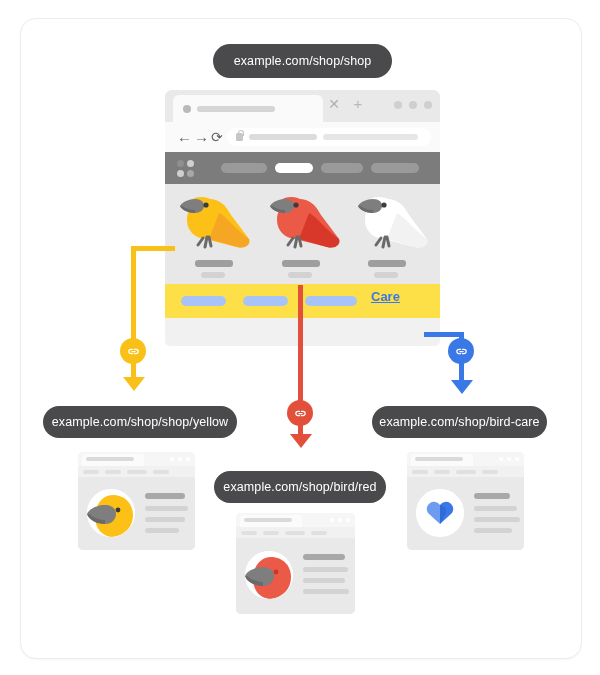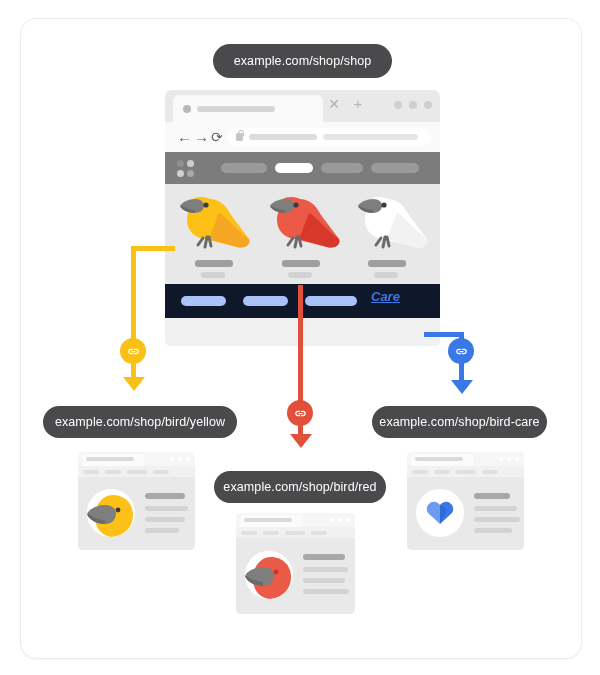--- a/index.html
+++ b/index.html
@@ -42,21 +42,21 @@
 
   .sitenav{position:relative;height:32px;background:#7c7c7c;}
   .grid-ico{position:absolute;left:12px;top:8px;width:17px;height:17px;}
   .grid-ico i{position:absolute;width:7px;height:7px;border-radius:50%;display:block;}
   .sitepill{position:absolute;top:11px;height:10px;border-radius:5px;background:#9a9a9a;}
 
   .content{position:relative;height:100px;background:#e8e8e8;}
   .plabel{position:absolute;border-radius:3px;background:#9e9e9e;}
   .plabel2{position:absolute;border-radius:3px;background:#d2d2d2;}
 
-  .footrow{position:relative;height:34px;background:#0f172a;font-style:italic;}
+  .footrow{position:relative;height:34px;background:#fde047;}
   .fpill{position:absolute;top:12px;height:10px;border-radius:5px;background:#a7c3f7;}
   .carelink{position:absolute;top:5px;left:206px;color:#3b78e7;font-size:13px;
             font-weight:600;text-decoration:underline;}
 
   
   .conn{position:absolute;z-index:25;}
   .vline{position:absolute;width:5px;border-radius:0;}
   .hline{position:absolute;height:5px;border-radius:0;}
   .arrow{position:absolute;width:0;height:0;border-left:11px solid transparent;
          border-right:11px solid transparent;}
@@ -211,21 +211,21 @@
     <div class="arrow" style="left:450.5px;top:380px;border-top:14px solid #3B78E7;"></div>
   </div>
   <div class="badge" style="left:448px;top:338px;background:#3B78E7;">
     <svg width="15" height="15" viewBox="0 0 24 24">
       <path d="M9.5 12 h5" stroke="#fff" stroke-width="2" stroke-linecap="round"></path>
       <path d="M10.5 8.5 H8 a3.5 3.5 0 0 0 0 7 h2.5" stroke="#fff" stroke-width="2" fill="none" stroke-linecap="round"></path>
       <path d="M13.5 8.5 H16 a3.5 3.5 0 0 1 0 7 h-2.5" stroke="#fff" stroke-width="2" fill="none" stroke-linecap="round"></path>
     </svg>
   </div>
 
-  <div class="url-chip" style="left:43px;top:406px;width:194px;height:32px;">example.com/shop/bird/yellow</div>
+  <div class="url-chip" style="left:43px;top:406px;width:194px;height:32px;">example.com/shop/shop/yellow</div>
   <div class="url-chip" style="left:214px;top:471px;width:172px;height:32px;">example.com/shop/bird/red</div>
   <div class="url-chip" style="left:372px;top:406px;width:175px;height:32px;">example.com/shop/bird-care</div>
 
   <div class="mini" style="left:78px;top:452px;width:117px;height:98px;">
     <div class="mini-top">
       <span class="mini-tab"></span>
       <span class="mini-tabline"></span>
       <span class="mini-dots">
           <i></i>
           <i></i>

